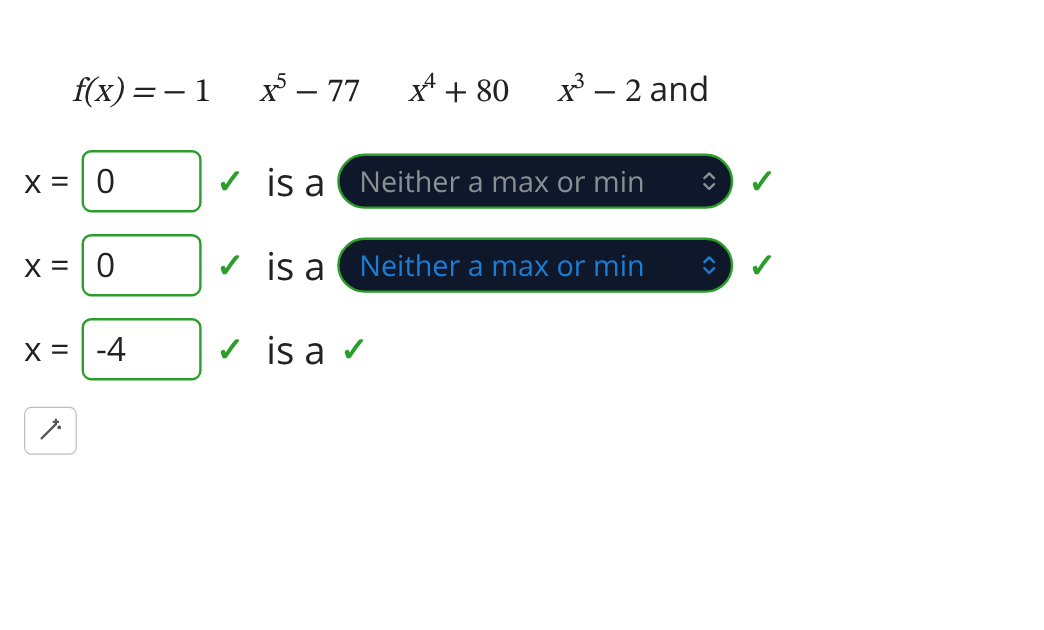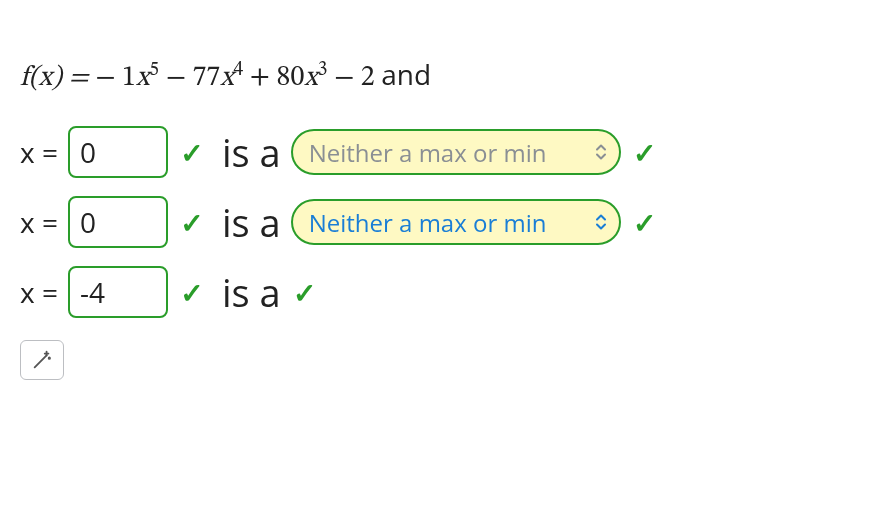--- a/index.html
+++ b/index.html
@@ -7,21 +7,21 @@
     margin: 0;
     padding: 16px 20px;
     font-family: "Open Sans", "Segoe UI", Arial, sans-serif;
     font-size: 28px;
     color: #222;
     background: #fff;
     width: 870px;
   }
   .prompt { line-height: 1.4; margin-bottom: 28px; }
   .math { font-family: "Cambria Math", "STIX Two Math", "Times New Roman", serif; }
-  .fn { font-style: italic; }
+  .fn { font-style: italic; margin-left: 40px; }
   .sup { font-size: 0.7em; vertical-align: super; }
   .rows { display: flex; flex-direction: column; gap: 18px; }
   .row { display: flex; align-items: center; gap: 10px; }
   .label { font-size: 28px; }
   .num-input {
     width: 100px;
     height: 52px;
     border: 2px solid #2a9d2a;
     border-radius: 8px;
     font-size: 28px;
@@ -30,29 +30,29 @@
     font-family: inherit;
     color: #222;
   }
   .check {
     color: #2a9d2a;
     font-size: 28px;
     font-weight: 900;
     width: 28px;
     text-align: center;
   }
-  .isa { font-size: 38px; margin-left: 6px; }
+  .isa { font-size: 32px; margin-left: 6px; }
   .select-wrap {
     position: relative;
     display: inline-flex;
     align-items: center;
     height: 46px;
     border: 2px solid #2a9d2a;
     border-radius: 24px;
-    background: #fef9c3;
+    background: #0f172a;
     padding: 0 40px 0 16px;
     min-width: 330px;
   }
   .select-text { font-size: 24px; }
   .select-text.placeholder { color: #8a8f94; }
   .select-text.active { color: #1a7ed6; }
   .spinner {
     position: absolute;
     right: 12px;
     top: 50%;

